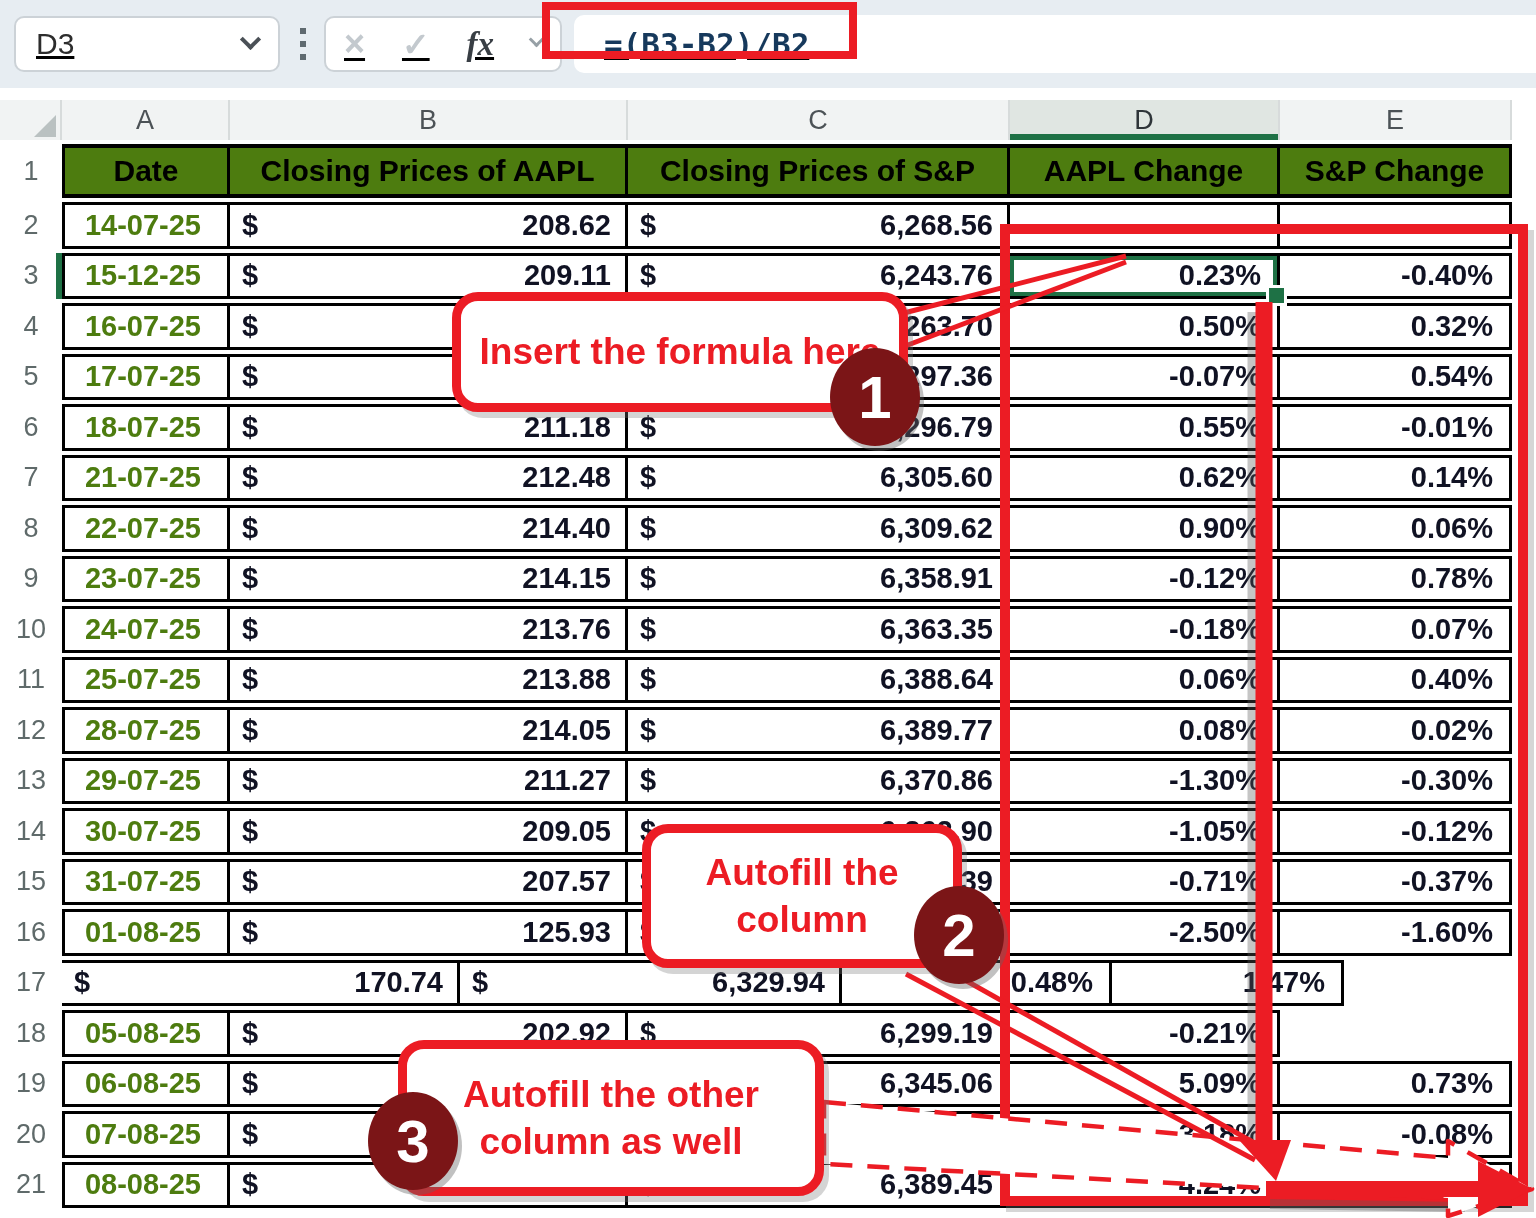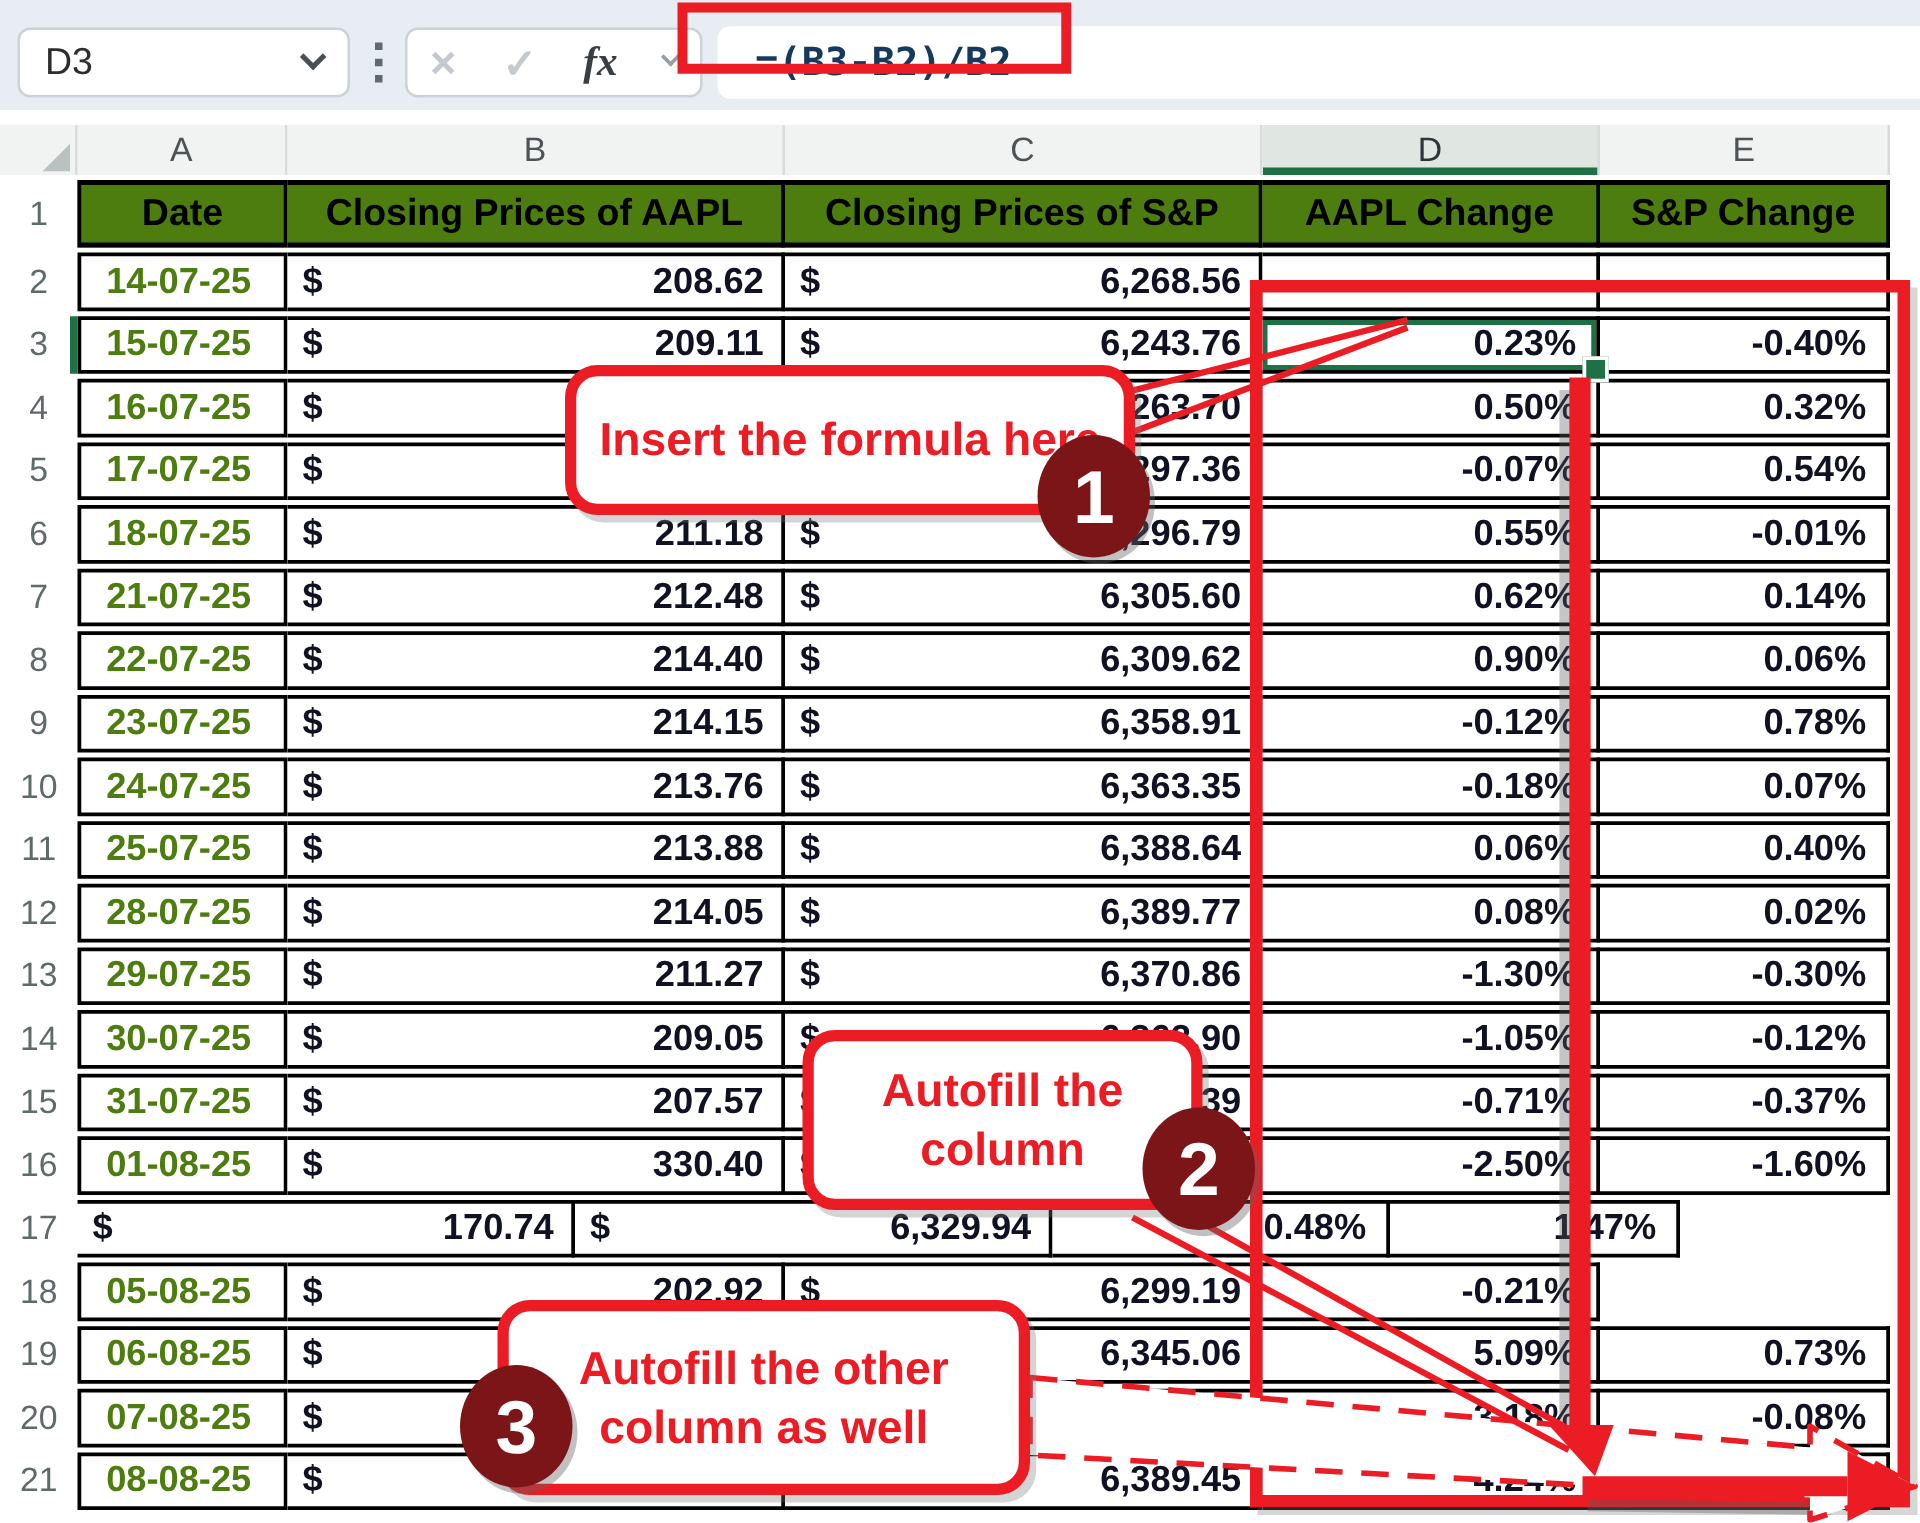--- a/index.html
+++ b/index.html
@@ -1,21 +1,21 @@
 <!DOCTYPE html>
 <html style="--red: #ec1c24; --badge: #7b1517; --green: #1e7145;"><head>
 <meta charset="utf-8">
 <style>
   :root{ --red:#ec1c24; --badge:#7b1517; --green:#1e7145; }
   *{box-sizing:border-box; margin:0; padding:0;}
   html,body{width:1536px;height:1218px;}
   body{position:relative;overflow:hidden;background:#fff;font-family:"Liberation Sans",sans-serif;}
 
   
-  .topbar{position:absolute;left:0;top:0;width:1536px;height:100px;background:#e7edf2;display:flex;align-items:center;}
+  .topbar{position:absolute;left:0;top:0;width:1536px;height:88px;background:#e7edf2;display:flex;align-items:center;text-decoration:underline;}
   .namebox{margin-left:14px;width:266px;height:56px;background:#fff;border:2px solid #ccd2d7;border-radius:10px;
            display:flex;align-items:center;justify-content:space-between;padding:0 20px;font-size:30px;color:#2d2d2d;}
   .chev{width:15px;height:15px;border-right:4px solid #4a5056;border-bottom:4px solid #4a5056;transform:rotate(45deg);margin-top:-9px;}
   .chev.small{width:11px;height:11px;border-color:#97a0a6;border-width:3px;}
   .dots{margin-left:20px;display:flex;flex-direction:column;gap:7px;}
   .dots i{width:6px;height:6px;background:#5f6a70;display:block;}
   .fxbox{margin-left:18px;width:238px;height:56px;background:#fff;border:2px solid #ccd2d7;border-radius:10px;
          display:flex;align-items:center;justify-content:space-between;padding:0 18px;}
   .xicon{color:#c3c9ce;font-size:36px;font-weight:700;line-height:1;}
   .checkicon{color:#c3c9ce;font-size:33px;font-weight:700;line-height:1;}
@@ -120,21 +120,21 @@
         </div>
         <div class="cell money c-c">
           <div class="cur">$</div>
           <div class="val">6,268.56</div>
         </div>
         <div class="cell pct c-d"></div>
         <div class="cell pct c-e"></div>
       </div>
       <div class="row">
         <div class="cell c-rh rno selrow">3</div>
-        <div class="cell date c-a">15-07-25</div>
+        <div class="cell date c-a">15-12-25</div>
         <div class="cell money c-b">
           <div class="cur">$</div>
           <div class="val">209.11</div>
         </div>
         <div class="cell money c-c">
           <div class="cur">$</div>
           <div class="val">6,243.76</div>
         </div>
         <div class="cell pct c-d sel">0.23%</div>
         <div class="cell pct c-e">-0.40%</div>
@@ -305,21 +305,21 @@
           <div class="val">6,339.39</div>
         </div>
         <div class="cell pct c-d">-0.71%</div>
         <div class="cell pct c-e">-0.37%</div>
       </div>
       <div class="row">
         <div class="cell c-rh rno">16</div>
         <div class="cell date c-a">01-08-25</div>
         <div class="cell money c-b">
           <div class="cur">$</div>
-          <div class="val">330.40</div>
+          <div class="val">125.93</div>
         </div>
         <div class="cell money c-c">
           <div class="cur">$</div>
           <div class="val">6,238.01</div>
         </div>
         <div class="cell pct c-d">-2.50%</div>
         <div class="cell pct c-e">-1.60%</div>
       </div>
       <div class="row">
         <div class="cell c-rh rno">17</div>

